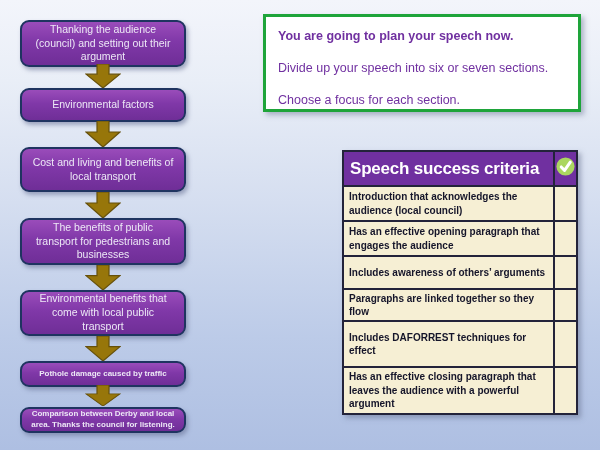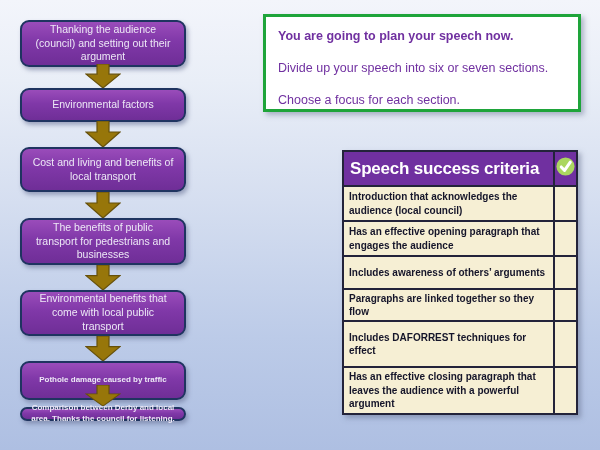--- a/index.html
+++ b/index.html
@@ -16,22 +16,22 @@
     color:#ede8f6;display:flex;align-items:center;justify-content:center;
     text-align:center;padding:2px 9px;
     box-shadow:2px 3px 4px rgba(100,110,145,.55);
     font-size:10.5px;line-height:1.32;
   }
   #b1{top:20px;height:47px}
   #b2{top:88px;height:34px}
   #b3{top:147px;height:45px}
   #b4{top:218px;height:47px}
   #b5{top:290px;height:46px}
-  #b6{top:361px;height:39px;font-size:8px;font-weight:bold}
-  #b7{top:407px;height:14px;font-size:8px;font-weight:bold}
+  #b6{top:361px;height:26px;font-size:8px;font-weight:bold}
+  #b7{top:407px;height:26px;font-size:8px;font-weight:bold}
   .fc-arrow{position:absolute;left:85px;width:36px;}
   #a1{top:64px;height:24px}
   #a2{top:121px;height:26px}
   #a3{top:192px;height:26px}
   #a4{top:265px;height:25px}
   #a5{top:336px;height:25px}
   #a6{top:385px;height:21px}
   .fc-arrow svg{display:block;width:100%;height:100%}
   
   .instructions{

